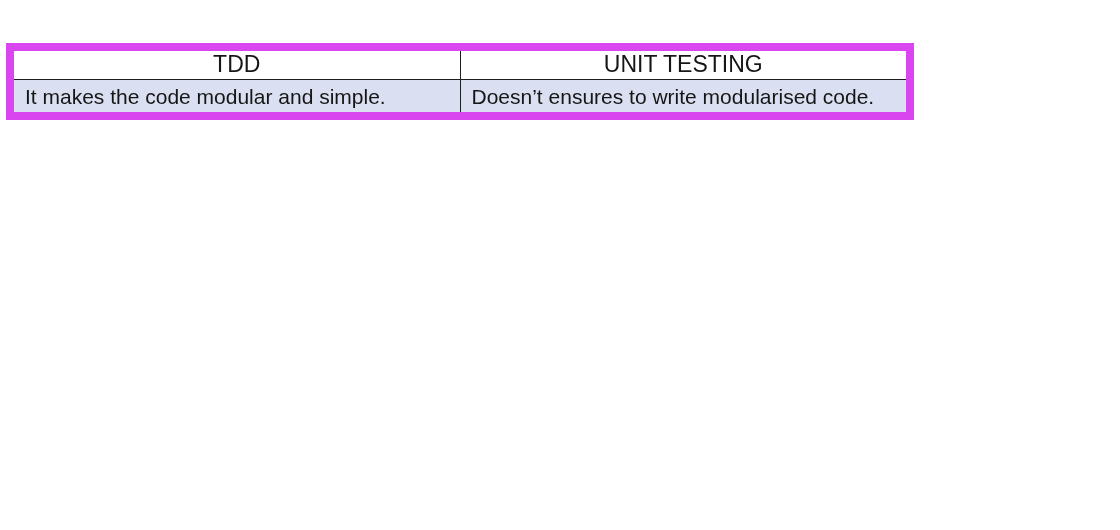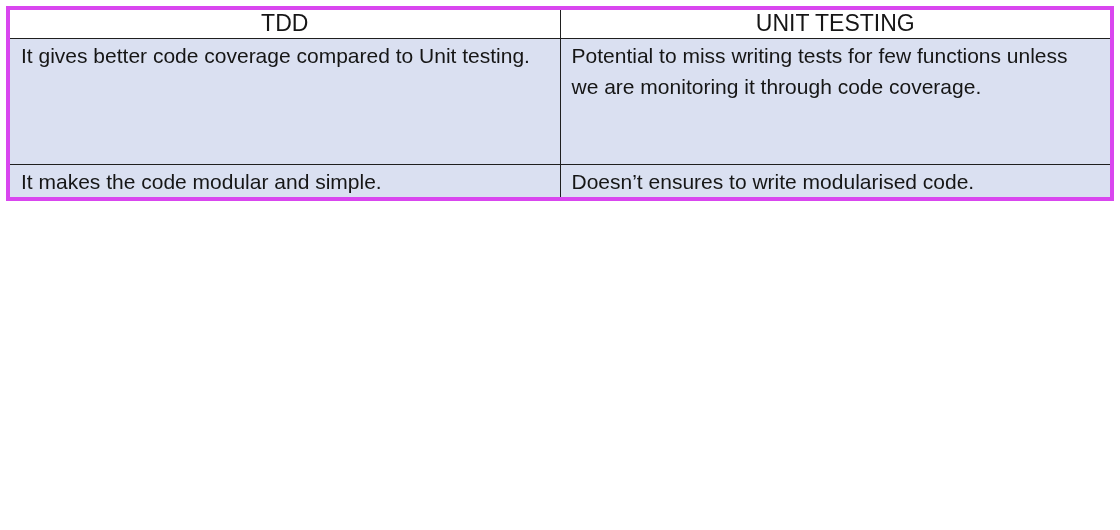--- a/index.html
+++ b/index.html
@@ -9,25 +9,26 @@
     font-family: "Liberation Sans", "DejaVu Sans", sans-serif;
   }
   .page {
     width: 1120px;
     height: 530px;
     box-sizing: border-box;
     padding: 6px 5px 4px 6px;
     background: #ffffff;
   }
   table.compare {
-    width: 1108px;
+    width: 908px;
     border-collapse: collapse;
     table-layout: fixed;
-    border: 4px solid #d946ef;
+    border: 8px solid #d946ef;
     color: #161616;
+    margin-top: 37px;
   }
   table.compare th,
   table.compare td {
     border: 1.5px solid #1f1f1f;
     vertical-align: top;
     box-sizing: border-box;
     overflow: hidden;
   }
   table.compare th {
     width: 50%;
@@ -61,23 +62,19 @@
 
 <div class="page">
   <table class="compare">
     <thead>
       <tr>
         <th>TDD</th>
         <th>UNIT TESTING</th>
       </tr>
     </thead>
     <tbody>
-      <tr class="shade h-r2">
-        <td>It gives better code coverage compared to Unit testing.</td>
-        <td>Potential to miss writing tests for few functions unless we are monitoring it through code coverage.</td>
-      </tr>
       <tr class="shade h-r6">
         <td>It makes the code modular and simple.</td>
         <td>Doesn’t ensures to write modularised code.</td>
       </tr>
     </tbody>
   </table>
 </div>
 
 </body></html>

